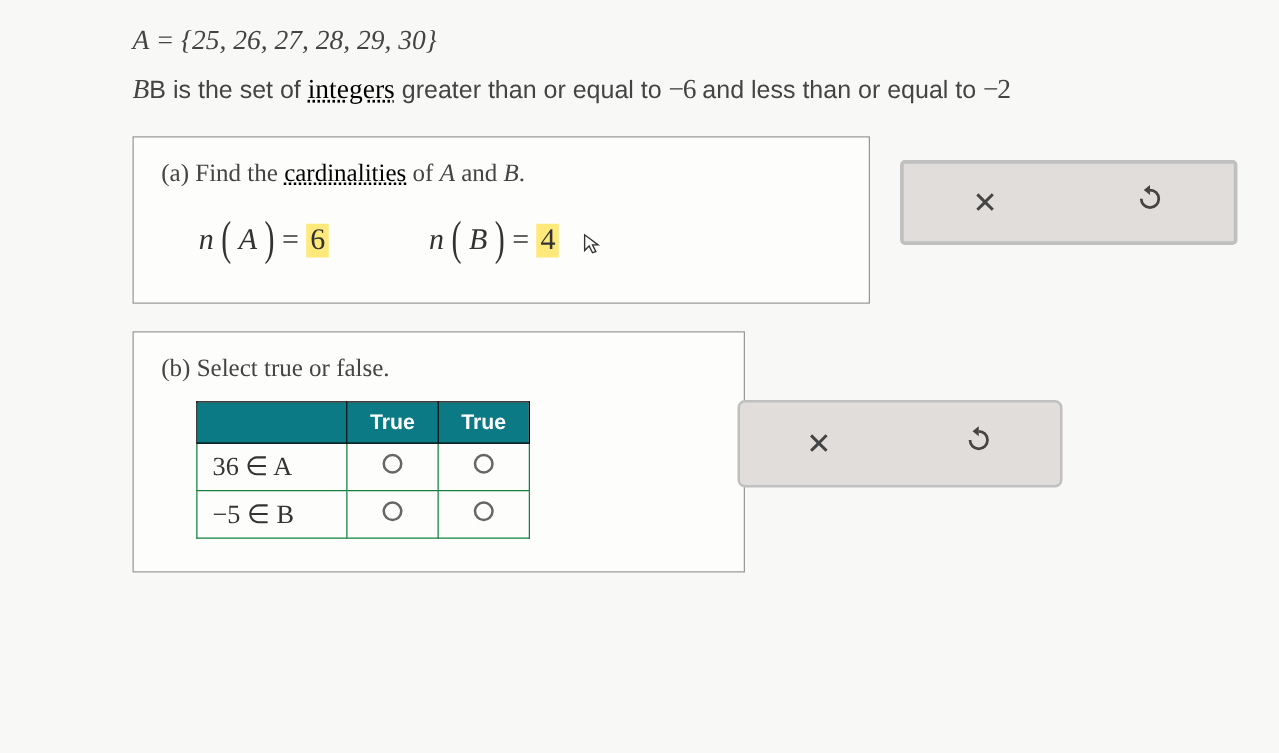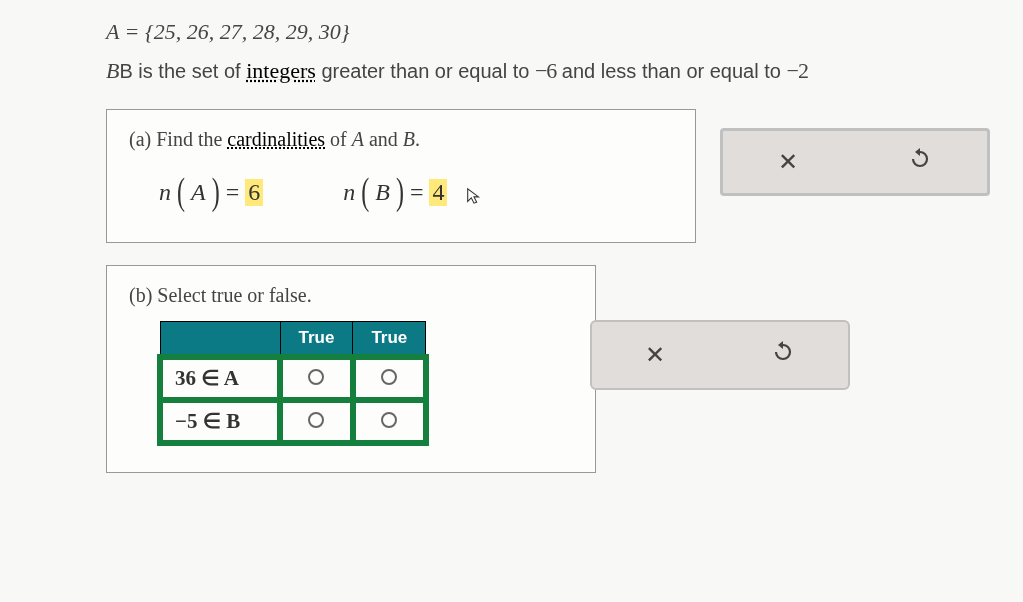--- a/index.html
+++ b/index.html
@@ -31,21 +31,21 @@
     .box-b { width: 490px; }
     .prompt { font-size: 20px; color: #444; }
     .eqrow { display: flex; gap: 80px; align-items: center; margin: 28px 0 18px 30px; font-size: 24px; }
     .eq { display: inline-flex; align-items: center; gap: 6px; }
     .lp, .rp { display:inline-block; transform: scaleY(1.6); font-family: 'Times New Roman', serif; }
     .hl { background: #ffe97a; padding: 0 3px; }
     .cursor-icon { width: 18px; height: 18px; display:inline-block; margin-left: 12px; }
     table.tf { border-collapse: collapse; margin: 14px 0 8px 28px; font-size: 20px; }
     table.tf th { background: #0b7a84; color: #fff; padding: 6px 18px; font-family: Arial, sans-serif; font-size: 17px; font-weight: bold; border: 1px solid #000000; }
     table.tf th.blank { background: #0b7a84; width: 120px; }
-    table.tf td { border: 6px solid #15803d; padding: 6px 14px; text-align: center; min-width: 72px; font-weight: bold; }
+    table.tf td { border: 1px solid #15803d; padding: 6px 14px; text-align: center; min-width: 72px; }
     table.tf td.stmt { text-align: left; font-family: 'Times New Roman', serif; font-size: 21px; padding-left: 12px; }
     .radio-dot {
       width: 16px; height: 16px; border: 2px solid #666; border-radius: 50%; display: inline-block;
     }
     .panel {
       position: absolute;
       border: 2px solid #c0c0c0;
       border-radius: 6px;
       background: #e0dddb;
       display: flex;

